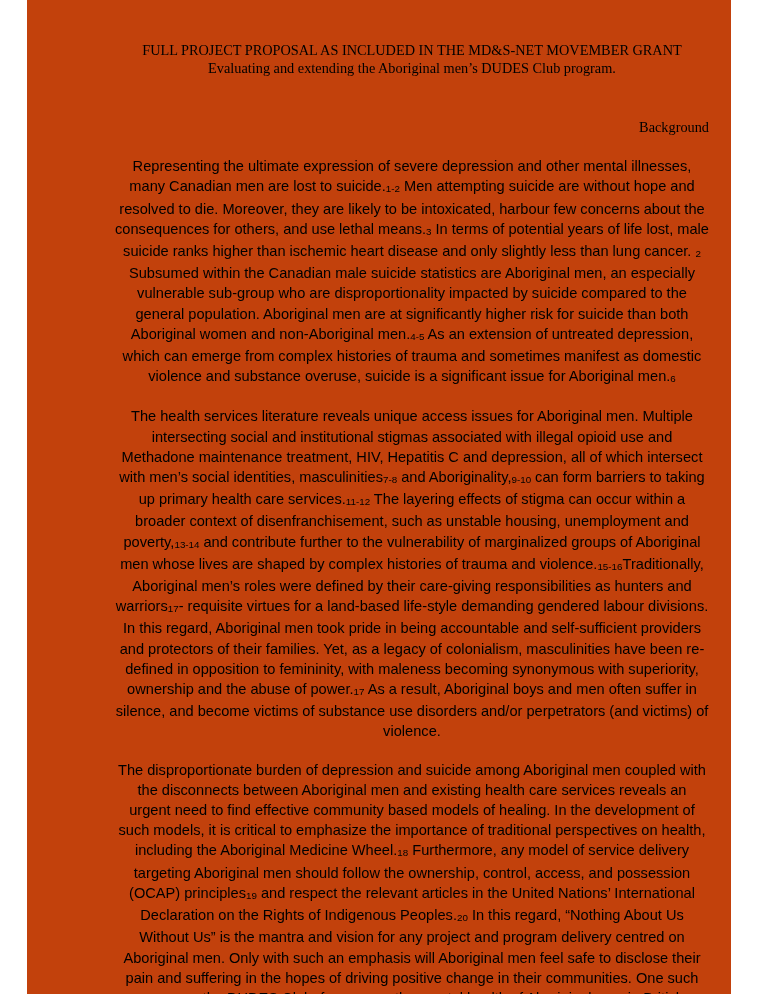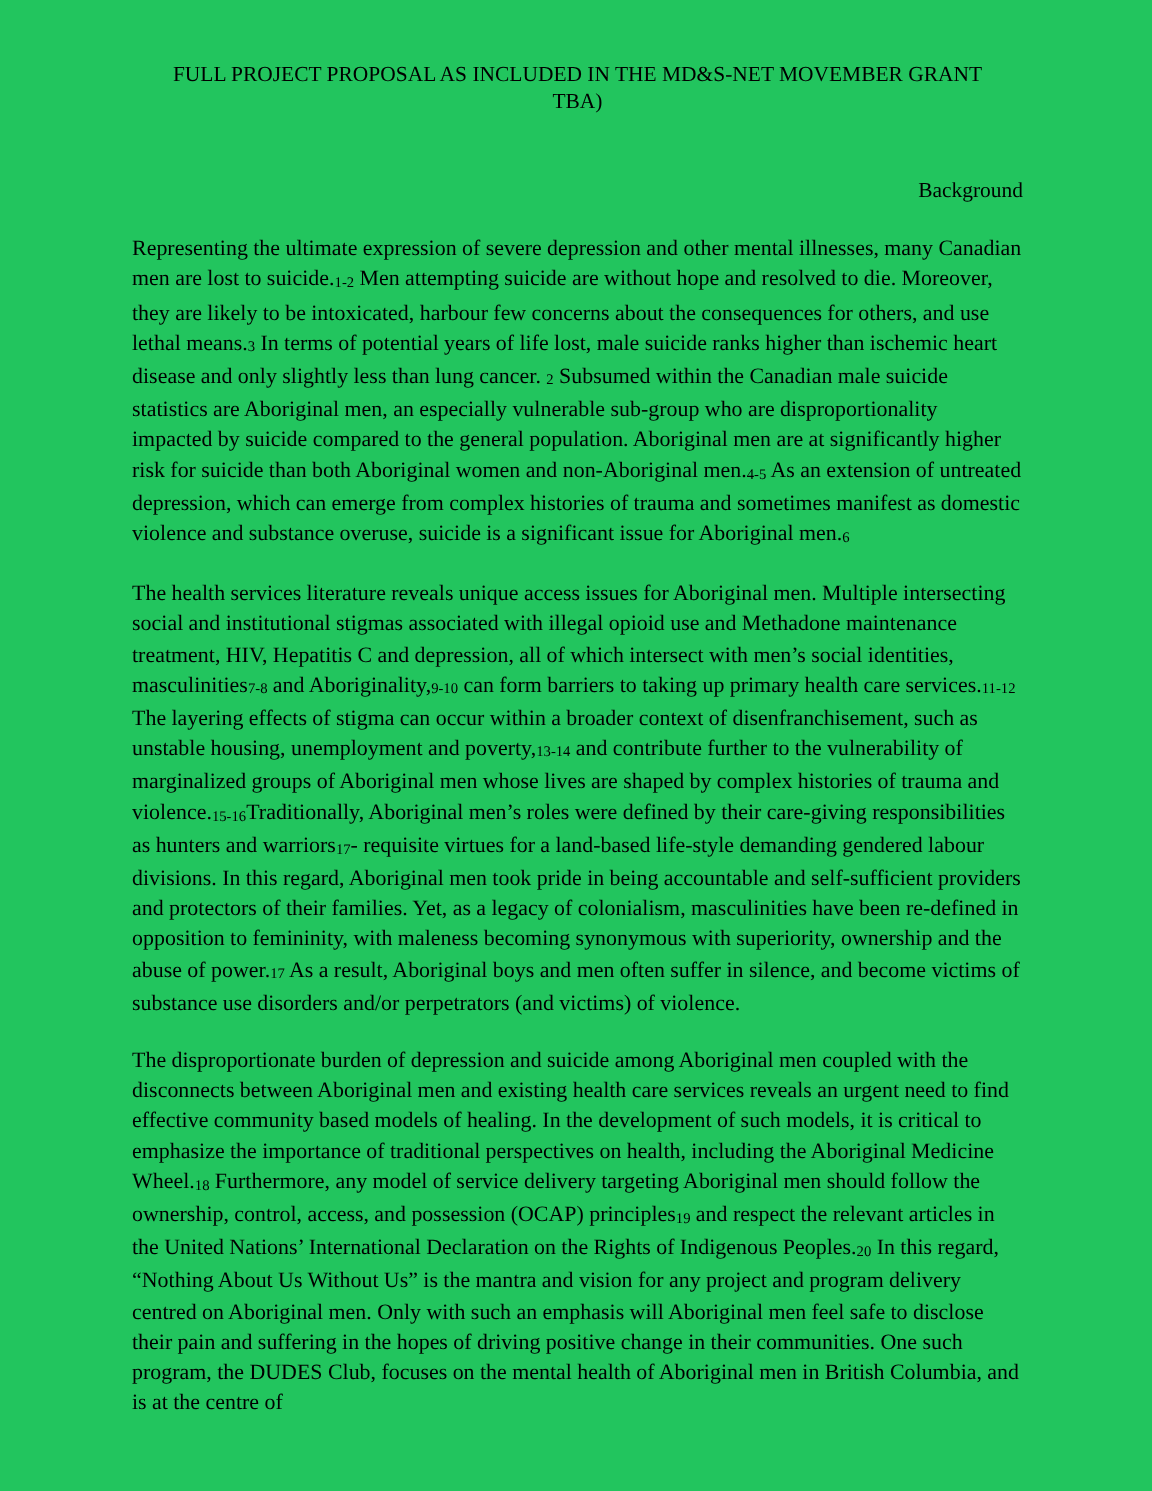--- a/index.html
+++ b/index.html
@@ -11,24 +11,25 @@
     width: 768px;
     height: 994px;
     overflow: hidden;
     font-family: "Liberation Sans", sans-serif;
     color: #000000;
     -webkit-font-smoothing: antialiased;
   }
 
   .page {
     position: relative;
-    width: 768px;
+    width: 704px;
     height: 994px;
-    background: #22c55e;
+    background: #c2410c;
     box-sizing: border-box;
+    margin-left: 27px;
   }
 
   .content {
     position: absolute;
     left: 88px;
     top: 42px;
     width: 594px;
   }
 
   
@@ -50,24 +51,24 @@
   .section-heading {
     font-family: "Liberation Serif", "DejaVu Serif", serif;
     font-size: 14.3px;
     line-height: 17px;
     margin: 0 0 20px 0;
     text-align: right;
   }
 
   
   .body-par {
-    font-family: Liberation Serif, serif;
+    font-family: Liberation Sans, sans-serif;
     font-size: 14.6px;
     line-height: 20.2px;
-    text-align: left;
+    text-align: center;
     margin: 0 0 18px 0;
     word-spacing: -0.1px;
     letter-spacing: 0.02px;
   }
   .body-par.last {
     margin-bottom: 0;
   }
 
   
   .cite {
@@ -79,21 +80,21 @@
   }
 </style>
 </head>
 <body>
 
 <div class="page">
   <div class="content">
 
     <div class="doc-header">
       <span class="title-line">FULL PROJECT PROPOSAL AS INCLUDED IN THE MD&amp;S-NET MOVEMBER GRANT</span>
-      <span class="title-line">TBA)</span>
+      <span class="title-line">Evaluating and extending the Aboriginal men’s DUDES Club program.</span>
     </div>
 
     <div class="header-spacer"></div>
 
     <p class="section-heading">Background</p>
 
     <p class="body-par"><span>Representing the ultimate expression of severe depression and other mental illnesses, many Canadian men are lost to suicide.</span><span class="cite">1-2</span><span> Men attempting suicide are without hope and resolved to die. Moreover, they are likely to be intoxicated, harbour few concerns about the consequences for others, and use lethal means.</span><span class="cite">3</span><span> In terms of potential years of life lost, male suicide ranks higher than ischemic heart disease and only slightly less than lung cancer. </span><span class="cite">2</span><span> Subsumed within the Canadian male suicide statistics are Aboriginal men, an especially vulnerable sub-group who are disproportionality impacted by suicide compared to the general population. Aboriginal men are at significantly higher risk for suicide than both Aboriginal women and non-Aboriginal men.</span><span class="cite">4-5</span><span> As an extension of untreated depression, which can emerge from complex histories of trauma and sometimes manifest as domestic violence and substance overuse, suicide is a significant issue for Aboriginal men.</span><span class="cite">6</span></p>
 
     <p class="body-par"><span>The health services literature reveals unique access issues for Aboriginal men. Multiple intersecting social and institutional stigmas associated with illegal opioid use and Methadone maintenance treatment, HIV, Hepatitis C and depression, all of which intersect with men’s social identities, masculinities</span><span class="cite">7-8</span><span> and Aboriginality,</span><span class="cite">9-10</span><span> can form barriers to taking up primary health care services.</span><span class="cite">11-12</span><span> The layering effects of stigma can occur within a broader context of disenfranchisement, such as unstable housing, unemployment and poverty,</span><span class="cite">13-14</span><span> and contribute further to the vulnerability of marginalized groups of Aboriginal men whose lives are shaped by complex histories of trauma and violence.</span><span class="cite">15-16</span><span>Traditionally, Aboriginal men’s roles were defined by their care-giving responsibilities as hunters and warriors</span><span class="cite">17</span><span>- requisite virtues for a land-based life-style demanding gendered labour divisions. In this regard, Aboriginal men took pride in being accountable and self-sufficient providers and protectors of their families. Yet, as a legacy of colonialism, masculinities have been re-defined in opposition to femininity, with maleness becoming synonymous with superiority, ownership and the abuse of power.</span><span class="cite">17</span><span> As a result, Aboriginal boys and men often suffer in silence, and become victims of substance use disorders and/or perpetrators (and victims) of violence.</span></p>
 

